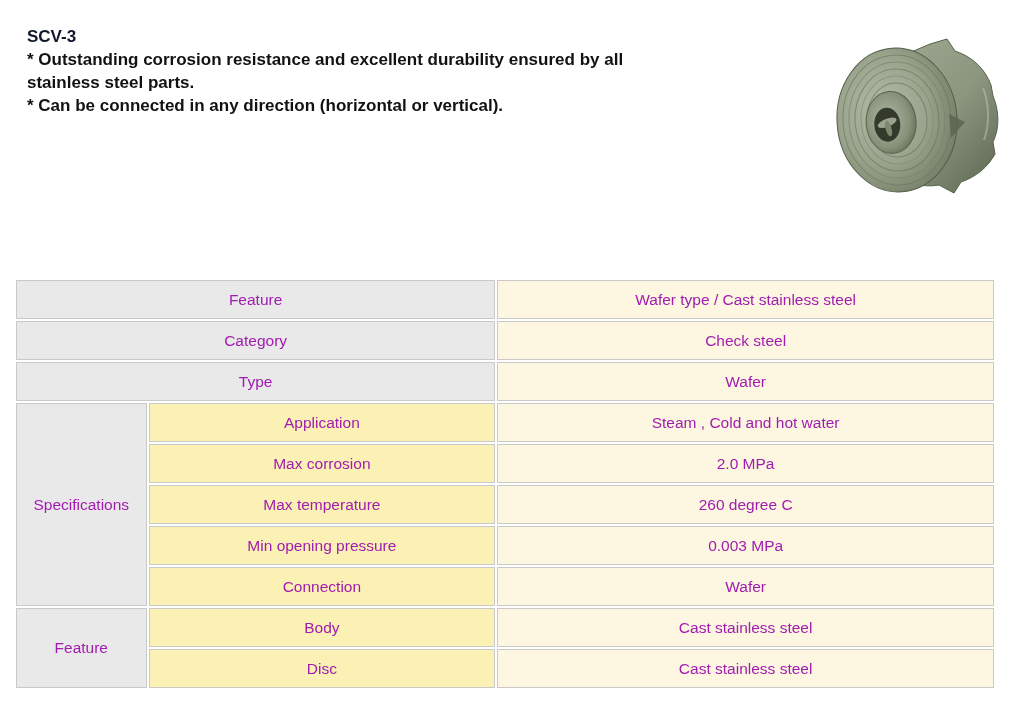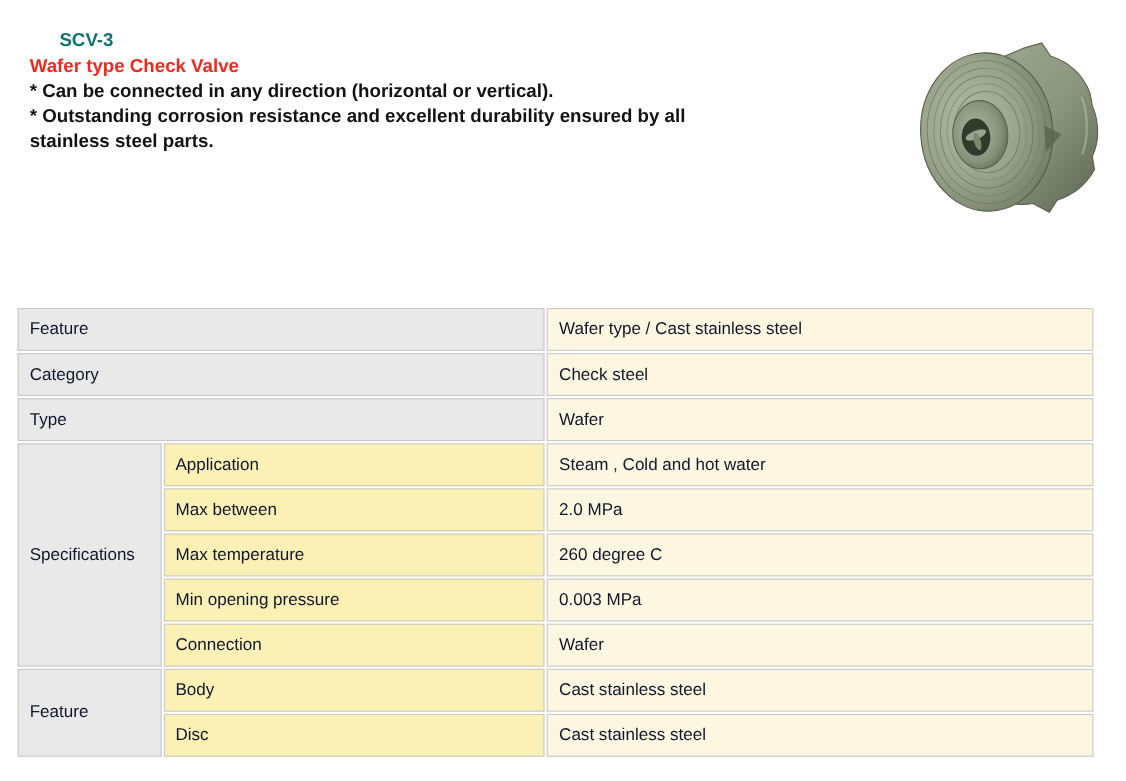--- a/index.html
+++ b/index.html
@@ -5,53 +5,52 @@
   html,body{margin:0;padding:0;}
   body{
     width:1024px;height:710px;position:relative;background:#ffffff;
     font-family:"Liberation Sans",sans-serif;color:#121212;overflow:hidden;
   }
   
   .intro{
     position:absolute;left:27px;top:25px;width:662px;
     font-size:17px;font-weight:bold;line-height:23px;
   }
-  .intro .model{color:#0f766e;margin-left:27px;}
+  .intro .model{color:#0f172a;}
   .intro .subtitle{color:#f0291c;}
   .feature-item{color:#121212;}
   
   .photo{position:absolute;left:833px;top:34px;width:172px;height:162px;}
   
   table.spec{
     position:absolute;left:14px;top:278px;width:982px;
     border-collapse:separate;border-spacing:2px;table-layout:fixed;
     background:#ffffff;
   }
   table.spec td{
     border:1px solid #c9c9c9;height:37px;padding:0 10px;
-    text-align:left;vertical-align:middle;
-    font-size:15.5px;font-weight:normal;color:#0f172a;overflow:hidden;
+    text-align:center;vertical-align:middle;
+    font-size:15.5px;font-weight:normal;color:#a21caf;overflow:hidden;
   }
   td.gray{background:#e9e9e9;}
   td.head{font-weight:bold;font-size:16.5px;}
   td.yellow{background:#fbf1b5;}
   td.cream{background:#fdf7e1;}
   col.c1{width:13.4%;}
   col.c2{width:35.6%;}
   col.c3{width:51.0%;}
 </style>
 </head>
 <body>
 
 <div class="intro">
   <div class="model">SCV-3</div>
-  <div class="subtitle">Wafer type Check Valve</div>
   <div>
+    <div class="feature-item">* Outstanding corrosion resistance and excellent durability ensured by all stainless steel parts.</div>
     <div class="feature-item">* Can be connected in any direction (horizontal or vertical).</div>
-    <div class="feature-item">* Outstanding corrosion resistance and excellent durability ensured by all stainless steel parts.</div>
   </div>
 </div>
 
 <svg class="photo" viewBox="0 0 172 162" aria-hidden="true">
   <defs>
     <linearGradient id="bodyG" x1="0" y1="0" x2="1" y2="1">
       <stop offset="0%" stop-color="#a3ac96"></stop>
       <stop offset="55%" stop-color="#8c967f"></stop>
       <stop offset="100%" stop-color="#5a6450"></stop>
     </linearGradient>
@@ -114,21 +113,21 @@
       <td colspan="2" class="gray head">Type</td>
       <td class="cream">Wafer</td>
     </tr>
 
     <tr>
       <td rowspan="5" class="gray">Specifications</td>
       <td class="yellow">Application</td>
       <td class="cream">Steam , Cold and hot water</td>
     </tr>
     <tr>
-      <td class="yellow">Max between</td>
+      <td class="yellow">Max corrosion</td>
       <td class="cream">2.0 MPa</td>
     </tr>
     <tr>
       <td class="yellow">Max temperature</td>
       <td class="cream">260 degree C</td>
     </tr>
     <tr>
       <td class="yellow">Min opening pressure</td>
       <td class="cream">0.003 MPa</td>
     </tr>

